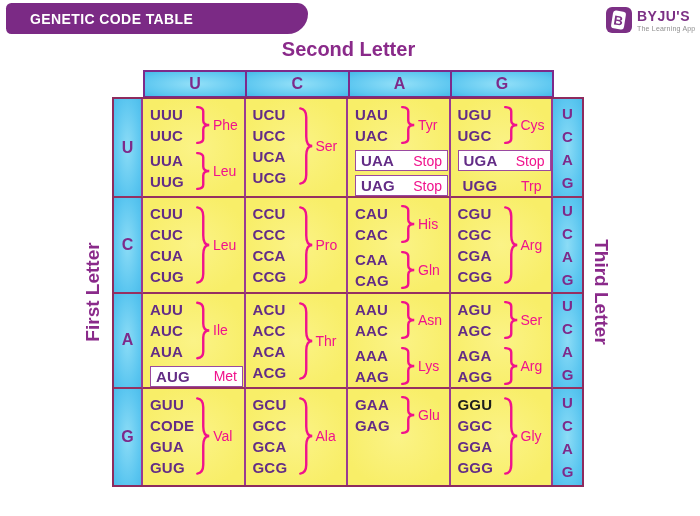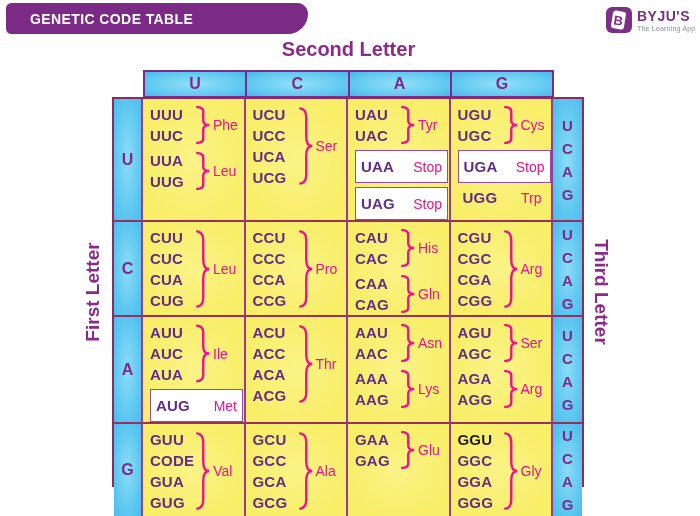--- a/index.html
+++ b/index.html
@@ -59,21 +59,21 @@
   }
   
   .grp{display:flex;align-items:center;}
   .codonCol{display:flex;flex-direction:column;min-width:44px;}
   .codon{color:#632c86;font-weight:700;font-size:15px;line-height:21px;letter-spacing:0.2px;}
   .codon.dark{color:#1d1d1d;}
   .braceSvg{flex:0 0 auto;margin-left:1px;}
   .aa{color:#f0128c;font-weight:400;font-size:14px;margin-left:3px;}
   .boxed{
     display:flex;justify-content:space-between;align-items:center;
-    background:#ffffff;border:1px solid #9a4aa0;width:93px;height:33px;
+    background:#ffffff;border:1px solid #9a4aa0;width:93px;height:21px;
     padding:0 5px;box-sizing:border-box;
   }
   .boxed .codon{line-height:19px;}
   .plainrow{display:flex;justify-content:space-between;align-items:center;width:93px;padding:0 9px 0 5px;box-sizing:border-box;height:21px;}
 </style>
 </head>
 <body>
 
 <div id="stage">
 

